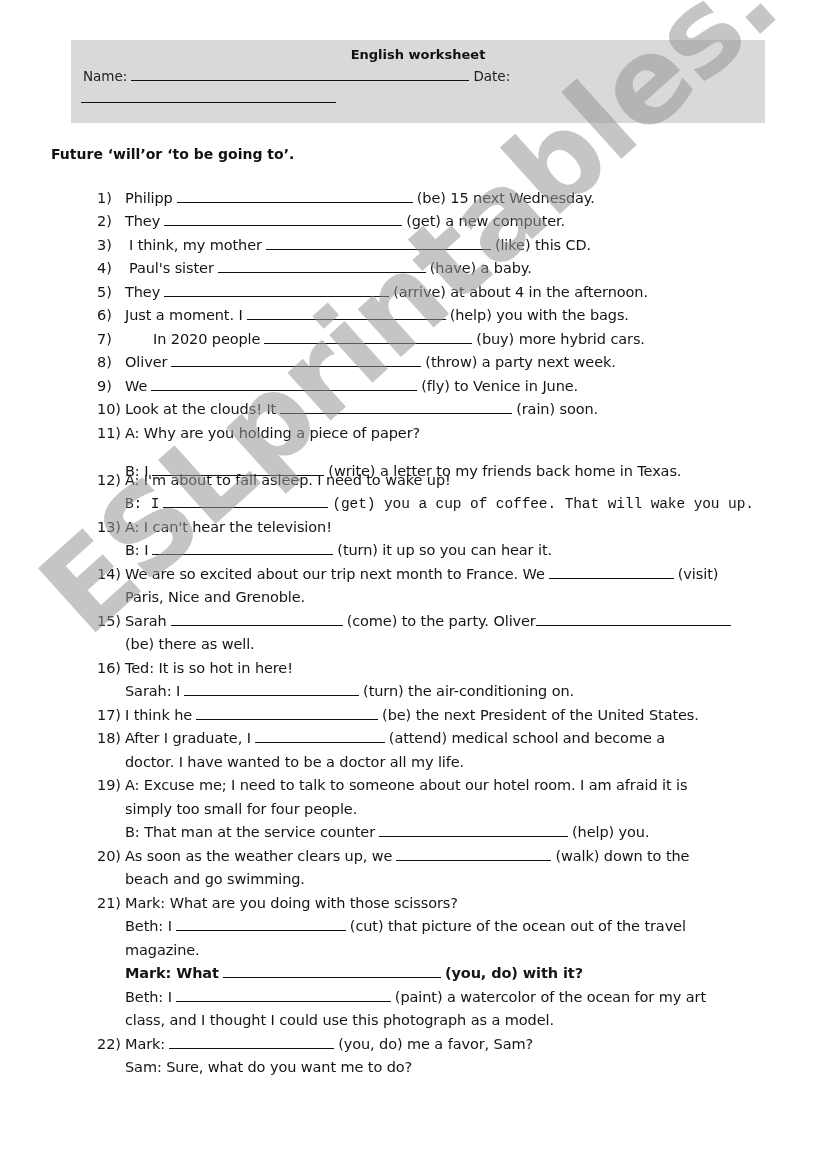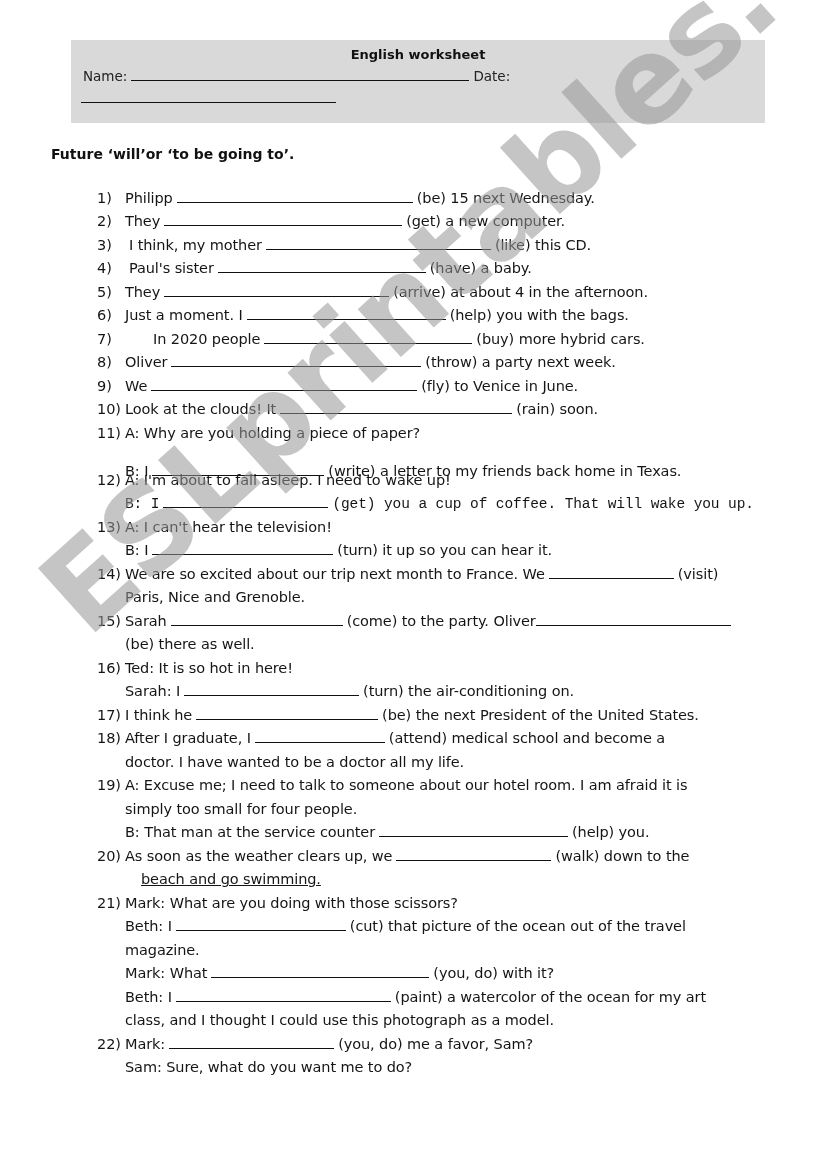--- a/index.html
+++ b/index.html
@@ -136,34 +136,34 @@
       <span style="position: absolute; left: 28px;"><span>simply too small for four people.</span></span>
     </div>
     <div class="line" style="top: 824px; left: 97px;">
       <span style="position: absolute; left: 28px;"><span>B: That man at the service counter</span><span class="blank" style="width: 189px; margin: 0px 4px;"></span><span>(help) you.</span></span>
     </div>
     <div class="line" style="top: 848px; left: 97px;">
       <span class="num" style="position: absolute; left: 0px;">20)</span>
       <span style="position: absolute; left: 28px;"><span>As soon as the weather clears up, we</span><span class="blank" style="width: 155px; margin: 0px 4px;"></span><span>(walk) down to the</span></span>
     </div>
     <div class="line" style="top: 871px; left: 97px;">
-      <span style="position: absolute; left: 44px; text-decoration: underline;"><span>beach and go swimming.</span></span>
+      <span style="position: absolute; left: 28px;"><span>beach and go swimming.</span></span>
     </div>
     <div class="line" style="top: 895px; left: 97px;">
       <span class="num" style="position: absolute; left: 0px;">21)</span>
       <span style="position: absolute; left: 28px;"><span>Mark: What are you doing with those scissors?</span></span>
     </div>
     <div class="line" style="top: 918px; left: 97px;">
       <span style="position: absolute; left: 28px;"><span>Beth: I</span><span class="blank" style="width: 170px; margin: 0px 4px;"></span><span>(cut) that picture of the ocean out of the travel</span></span>
     </div>
     <div class="line" style="top: 942px; left: 97px;">
       <span style="position: absolute; left: 28px;"><span>magazine.</span></span>
     </div>
     <div class="line" style="top: 965px; left: 97px;">
-      <span style="position: absolute; left: 28px;"><span>Mark: What</span><span class="blank" style="width: 218px; margin: 0px 4px;"></span><span>(you, do) with it?</span></span>
+      <span style="position: absolute; left: 28px; font-weight: bold;"><span>Mark: What</span><span class="blank" style="width: 218px; margin: 0px 4px;"></span><span>(you, do) with it?</span></span>
     </div>
     <div class="line" style="top: 989px; left: 97px;">
       <span style="position: absolute; left: 28px;"><span>Beth: I</span><span class="blank" style="width: 215px; margin: 0px 4px;"></span><span>(paint) a watercolor of the ocean for my art</span></span>
     </div>
     <div class="line" style="top: 1012px; left: 97px;">
       <span style="position: absolute; left: 28px;"><span>class, and I thought I could use this photograph as a model.</span></span>
     </div>
     <div class="line" style="top: 1036px; left: 97px;">
       <span class="num" style="position: absolute; left: 0px;">22)</span>
       <span style="position: absolute; left: 28px;"><span>Mark:</span><span class="blank" style="width: 165px; margin: 0px 4px;"></span><span>(you, do) me a favor, Sam?</span></span>

